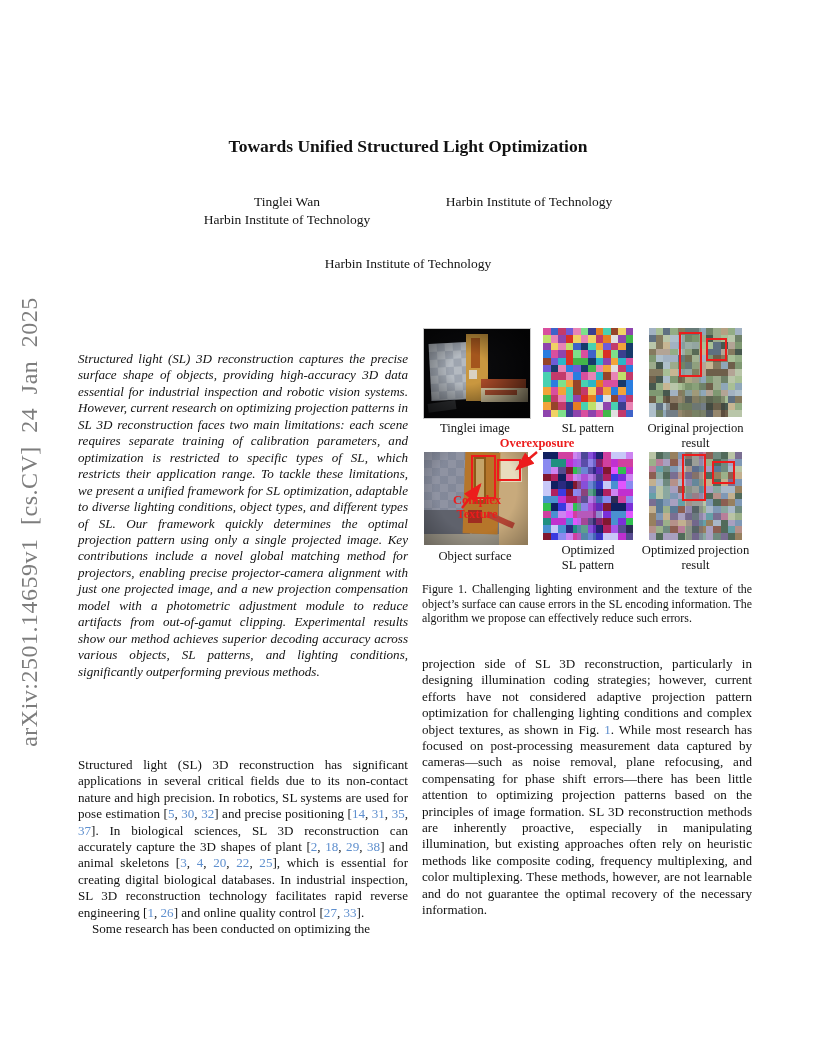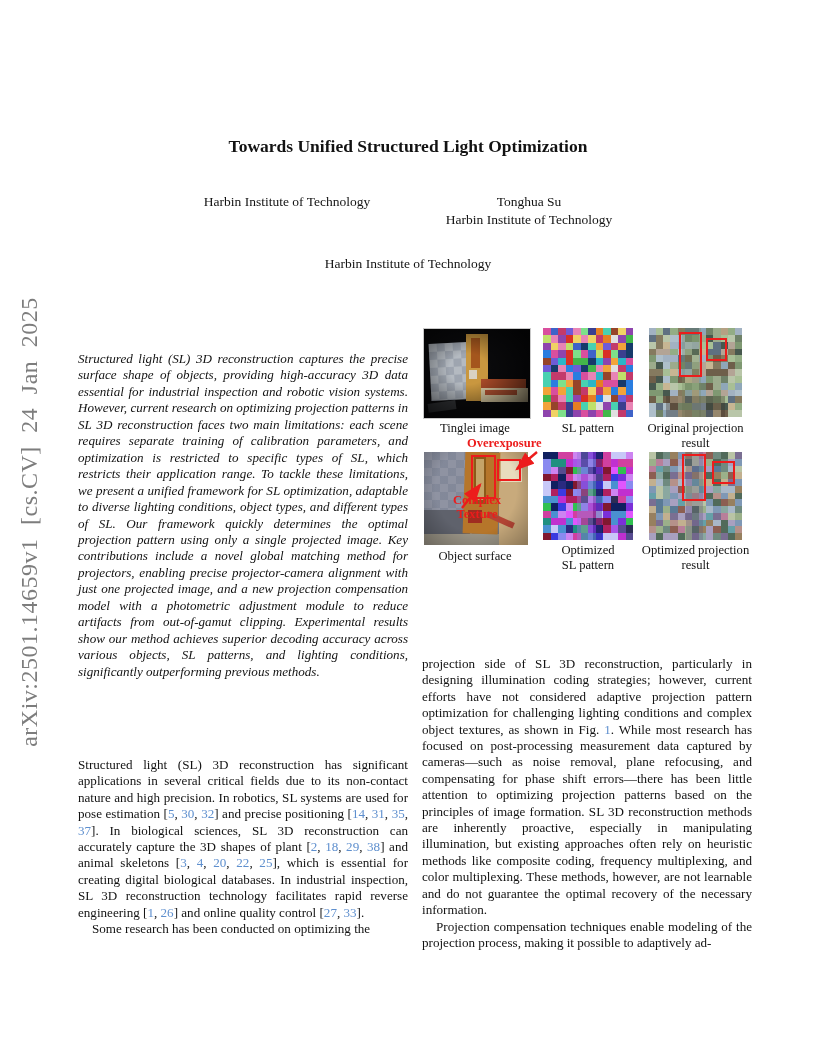--- a/index.html
+++ b/index.html
@@ -48,41 +48,41 @@
   .p6{left:227px;top:124px;width:93px;height:88px;}
   .plabel{position:absolute;text-align:center;font-size:12.6px;line-height:15px;white-space:pre-line;}
   .l1{left:-6px;top:93px;width:118px;}
   .l2{left:103px;top:93px;width:126px;}
   .l3{left:217px;top:93px;width:113px;}
   .l4{left:-6px;top:221px;width:118px;}
   .l5{left:103px;top:215px;width:126px;}
   .l6{left:217px;top:215px;width:113px;}
   .ann{position:absolute;color:#ec1c1c;font-weight:bold;font-size:12.5px;line-height:13.5px;
     z-index:8;white-space:pre-line;}
-  .ann-over{left:45px;top:109px;width:140px;text-align:left;}
+  .ann-over{left:45px;top:109px;width:140px;text-align:center;}
   .ann-complex{left:12px;top:166px;width:86px;text-align:center;}
   .fig-svg{position:absolute;left:0;top:0;width:330px;height:252px;z-index:7;pointer-events:none;}
 
   .caption{position:absolute;left:422px;top:582px;width:330px;font-size:11.9px;
     line-height:14.6px;text-align:justify;}
 </style>
 </head>
 <body>
 
 <div class="page">
 
   <div class="watermark">arXiv:2501.14659v1  [cs.CV]  24 Jan 2025</div>
 
   <h1 class="title">Towards Unified Structured Light Optimization</h1>
 
   <div class="author a1">
+    <div>Tinglei Wan</div>
     <div>Harbin Institute of Technology</div>
   </div>
   <div class="author a2">
-    <div>Tonghua Su</div>
     <div>Harbin Institute of Technology</div>
   </div>
   <div class="author a3">
     <div>Harbin Institute of Technology</div>
   </div>
 
   <div class="abs-body">Structured light (SL) 3D reconstruction captures the precise surface shape of objects, providing high-accuracy 3D data essential for industrial inspection and robotic vision systems. However, current research on optimizing projection patterns in SL 3D reconstruction faces two main limitations: each scene requires separate training of calibration parameters, and optimization is restricted to specific types of SL, which restricts their application range. To tackle these limitations, we present a unified framework for SL optimization, adaptable to diverse lighting conditions, object types, and different types of SL. Our framework quickly determines the optimal projection pattern using only a single projected image. Key contributions include a novel global matching method for projectors, enabling precise projector-camera alignment with just one projected image, and a new projection compensation model with a photometric adjustment module to reduce artifacts from out-of-gamut clipping. Experimental results show our method achieves superior decoding accuracy across various objects, SL patterns, and lighting conditions, significantly outperforming previous methods.</div>
 
   <div class="intro-body body-block">
     <p><span>Structured light (SL) 3D reconstruction has significant applications in several critical fields due to its non-contact nature and high precision.  In robotics, SL systems are used for pose estimation [</span><span class="cite">5</span><span>, </span><span class="cite">30</span><span>, </span><span class="cite">32</span><span>] and precise positioning [</span><span class="cite">14</span><span>, </span><span class="cite">31</span><span>, </span><span class="cite">35</span><span>, </span><span class="cite">37</span><span>].  In biological sciences, SL 3D reconstruction can accurately capture the 3D shapes of plant [</span><span class="cite">2</span><span>, </span><span class="cite">18</span><span>, </span><span class="cite">29</span><span>, </span><span class="cite">38</span><span>] and animal skeletons [</span><span class="cite">3</span><span>, </span><span class="cite">4</span><span>, </span><span class="cite">20</span><span>, </span><span class="cite">22</span><span>, </span><span class="cite">25</span><span>], which is essential for creating digital biological databases. In industrial inspection, SL 3D reconstruction technology facilitates rapid reverse engineering [</span><span class="cite">1</span><span>, </span><span class="cite">26</span><span>] and online quality control [</span><span class="cite">27</span><span>, </span><span class="cite">33</span><span>].</span></p>
@@ -776,19 +776,19 @@
       <defs>
         <marker id="arr" markerWidth="8" markerHeight="6" refX="7" refY="3" orient="auto">
           <path d="M0,0 L8,3 L0,6 z" fill="#ec1c1c"></path>
         </marker>
       </defs>
       <line x1="115" y1="124" x2="95" y2="141" stroke="#ec1c1c" stroke-width="2.4" marker-end="url(#arr)"></line>
       <line x1="40" y1="180" x2="58" y2="157" stroke="#ec1c1c" stroke-width="2.4" marker-end="url(#arr)"></line>
     </svg>
   </div>
 
+  <div class="caption">Figure 1. Challenging lighting environment and the texture of the object’s surface can cause errors in the SL encoding information. The algorithm we propose can effectively reduce such errors.</div>
 
   <div class="right-body body-block">
     <p><span>projection side of SL 3D reconstruction, particularly in designing illumination coding strategies; however, current efforts have not considered adaptive projection pattern optimization for challenging lighting conditions and complex object textures, as shown in Fig. </span><span class="cite">1</span><span>.  While most research has focused on post-processing measurement data captured by cameras—such as noise removal, plane refocusing, and compensating for phase shift errors—there has been little attention to optimizing projection patterns based on the principles of image formation. SL 3D reconstruction methods are inherently proactive, especially in manipulating illumination, but existing approaches often rely on heuristic methods like composite coding, frequency multiplexing, and color multiplexing.  These methods, however, are not learnable and do not guarantee the optimal recovery of the necessary information.</span></p>
-    <p>Projection compensation techniques enable modeling of the projection process, making it possible to adaptively ad-</p>
   </div>
 
 </div>
 
 </body></html>

